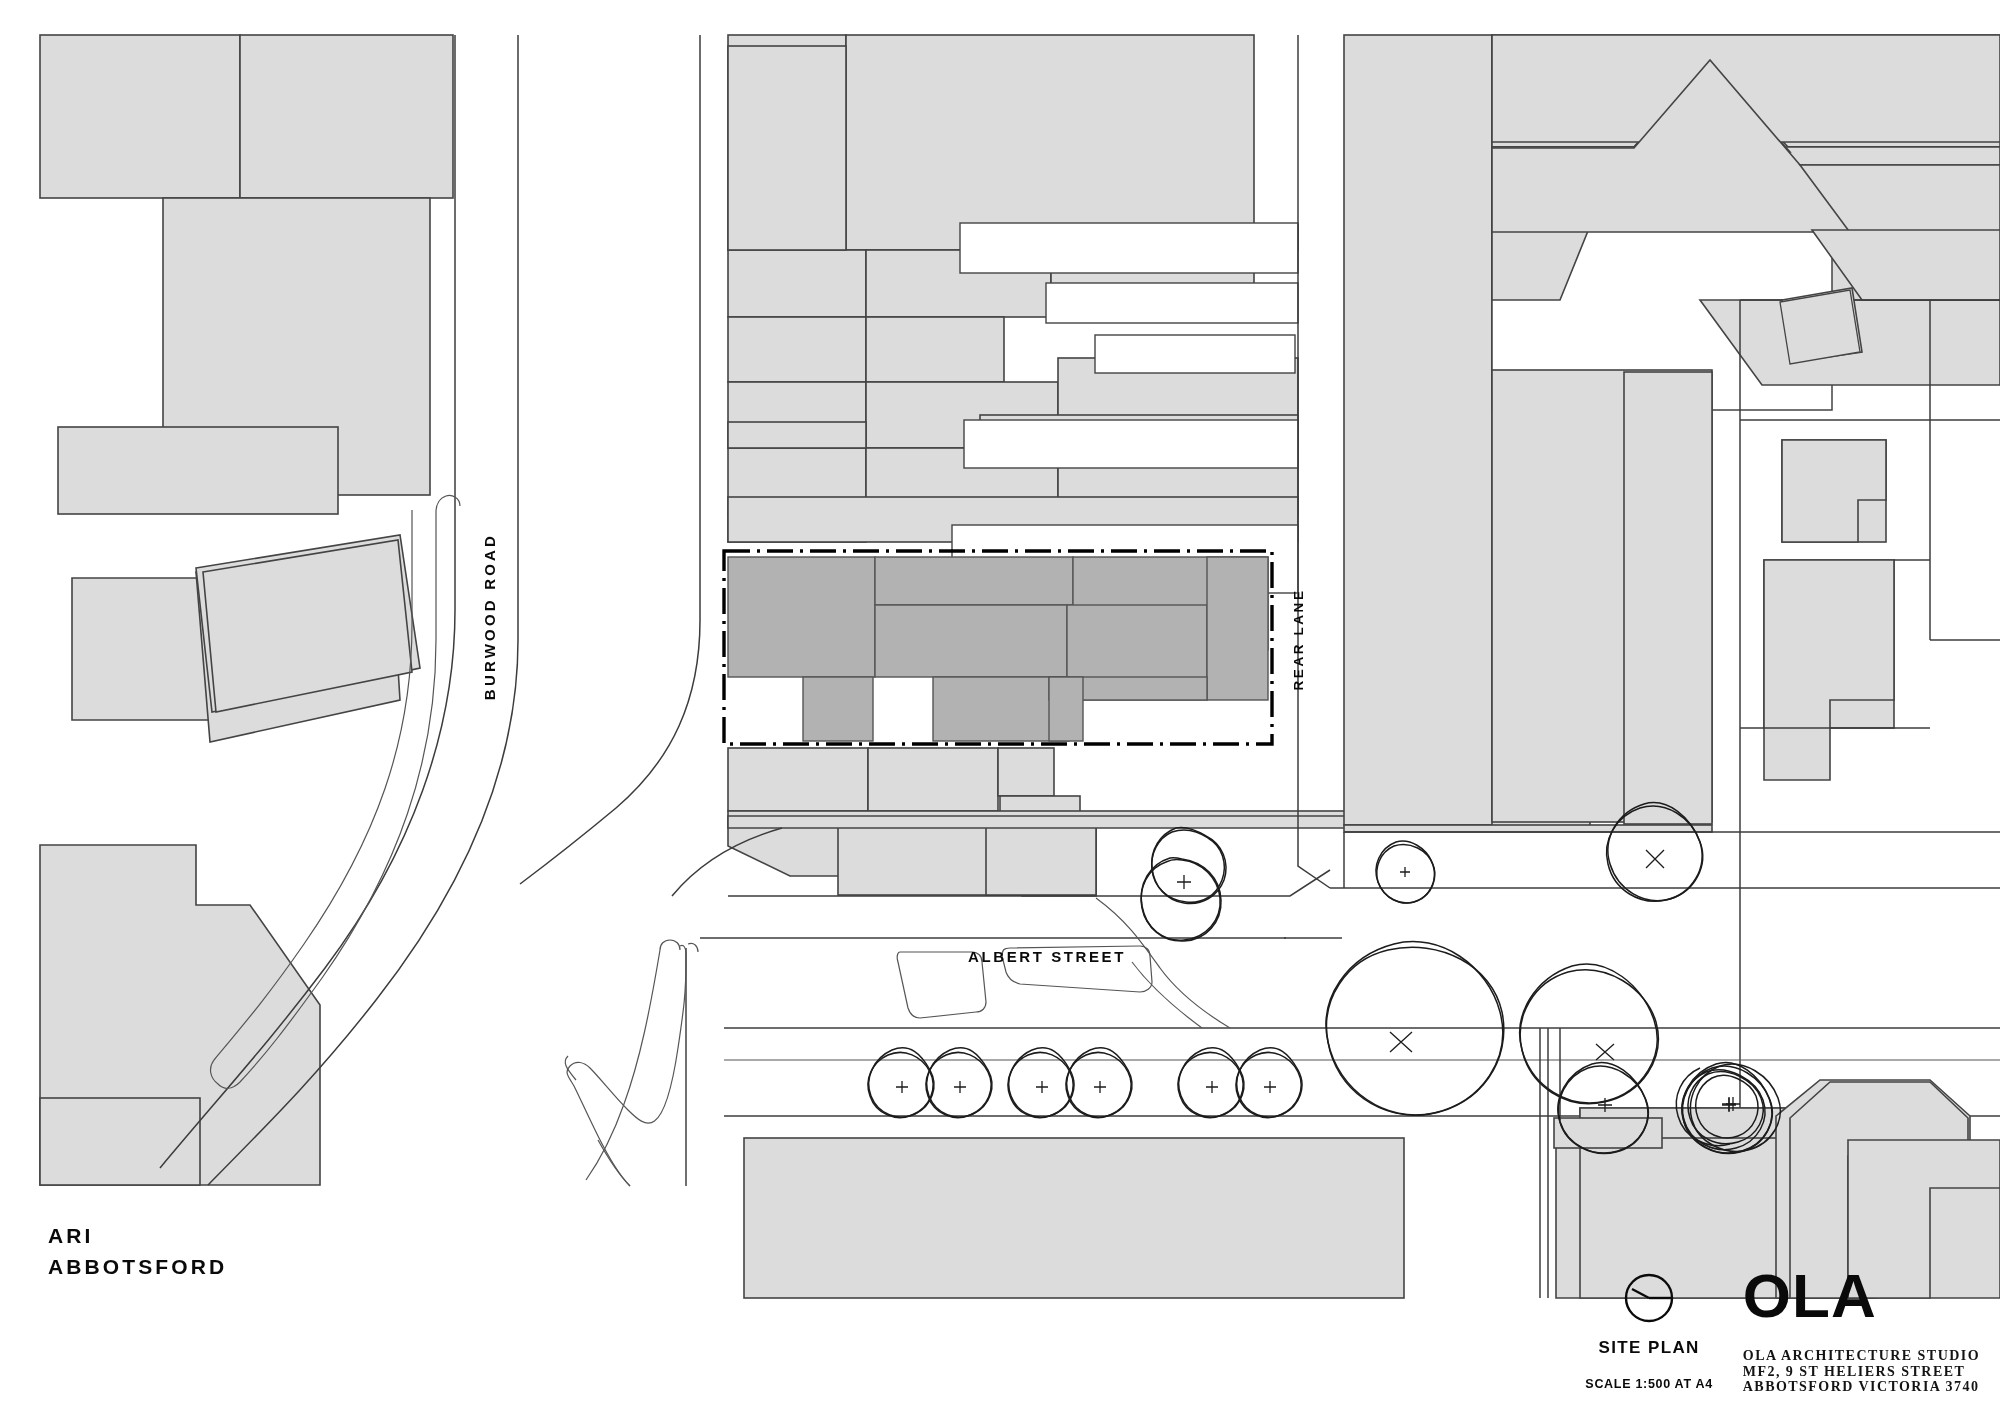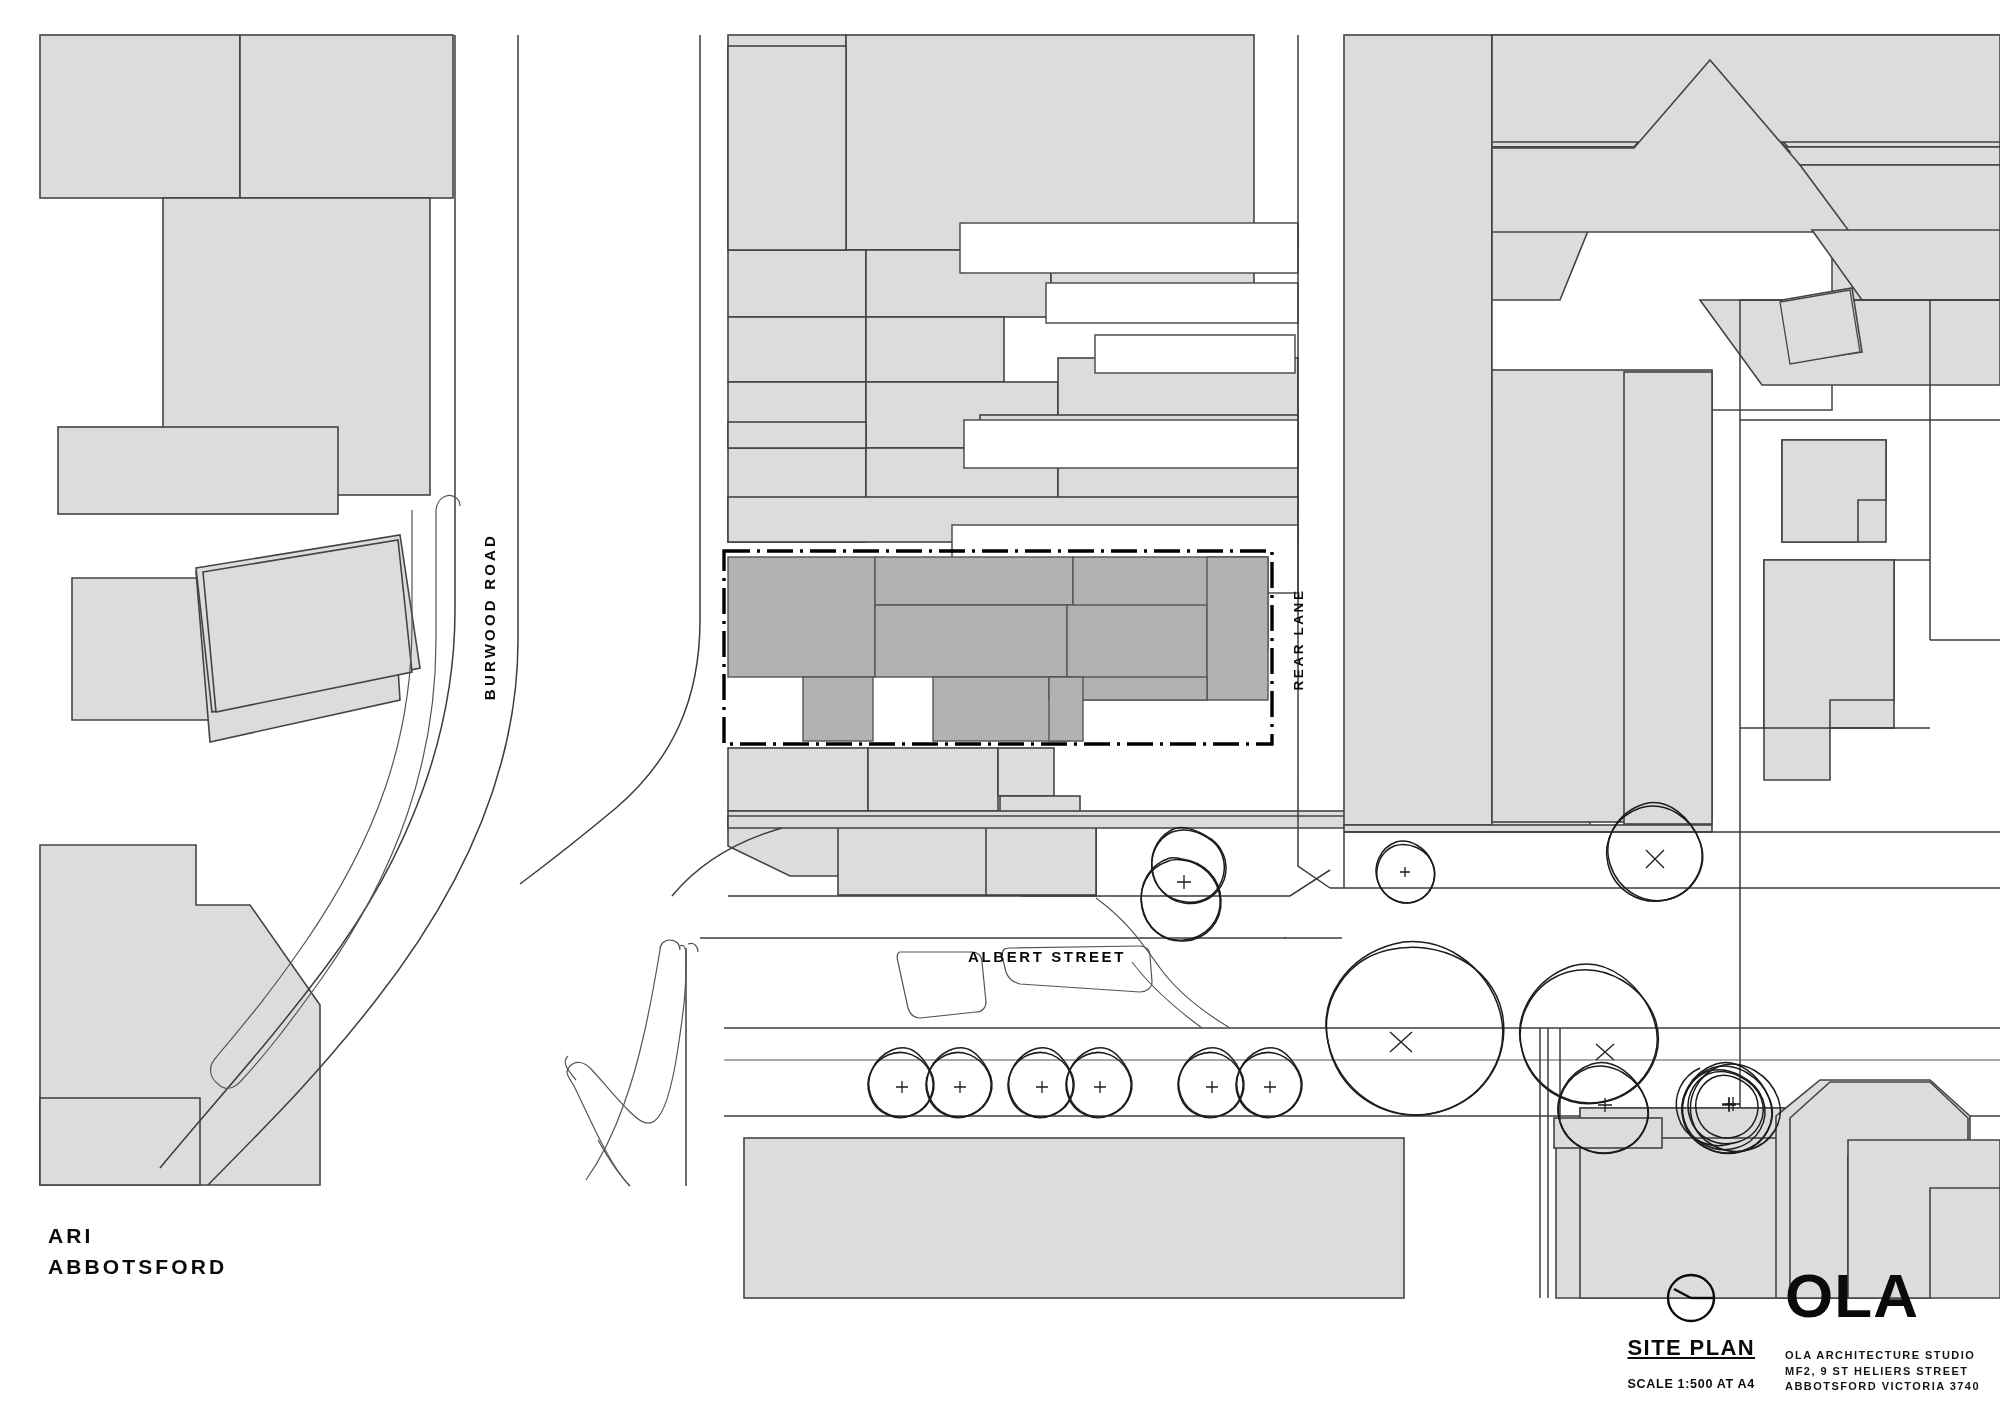--- a/index.html
+++ b/index.html
@@ -63,26 +63,25 @@
     padding-top: 4px;
   }
   .north-arrow {
     width: 52px;
     height: 52px;
     margin-bottom: 14px;
   }
   .sheet-name {
     font-family: "Liberation Sans", sans-serif;
     font-weight: 700;
-    font-size: 22px;
+    font-size: 17px;
     letter-spacing: 1.4px;
     color: #0a0a0a;
     line-height: 20px;
     white-space: nowrap;
-    text-decoration: underline;
   }
   .sheet-scale {
     font-family: "Liberation Sans", sans-serif;
     font-weight: 700;
     font-size: 12.5px;
     letter-spacing: 0.7px;
     color: #0a0a0a;
     margin-top: 19px;
     white-space: nowrap;
   }
@@ -94,23 +93,23 @@
   .studio-logo {
     font-family: "Liberation Sans", sans-serif;
     font-weight: 700;
     font-size: 62px;
     letter-spacing: 1px;
     color: #0a0a0a;
     line-height: 56px;
     margin-bottom: 24px;
   }
   .studio-addr {
-    font-family: Liberation Sans, sans-serif;
+    font-family: Liberation Serif, serif;
     font-weight: 700;
-    font-size: 11px;
+    font-size: 14px;
     letter-spacing: 1.45px;
     color: #141414;
     line-height: 15.5px;
     white-space: nowrap;
   }
 
   
   .street-label {
     position: absolute;
     font-family: "Liberation Sans", sans-serif;

